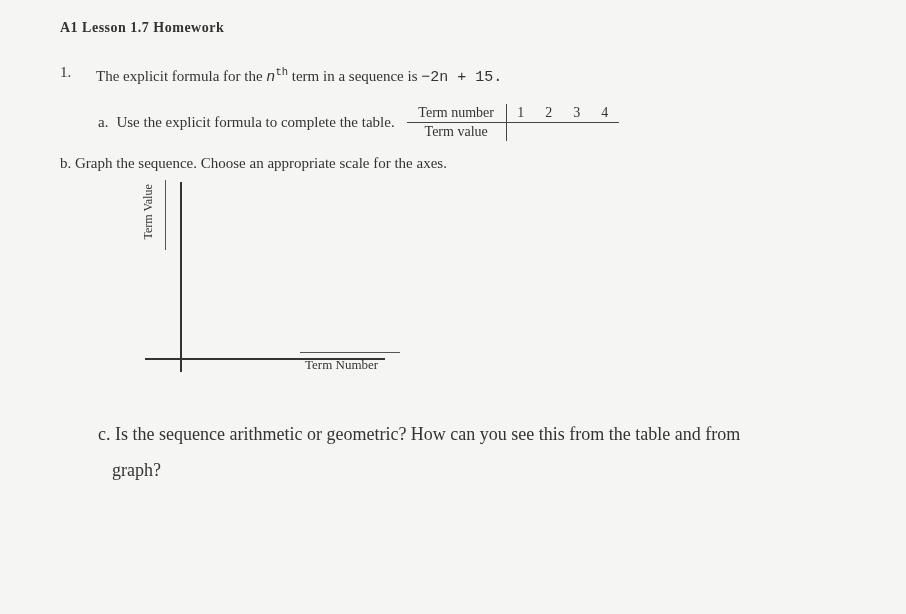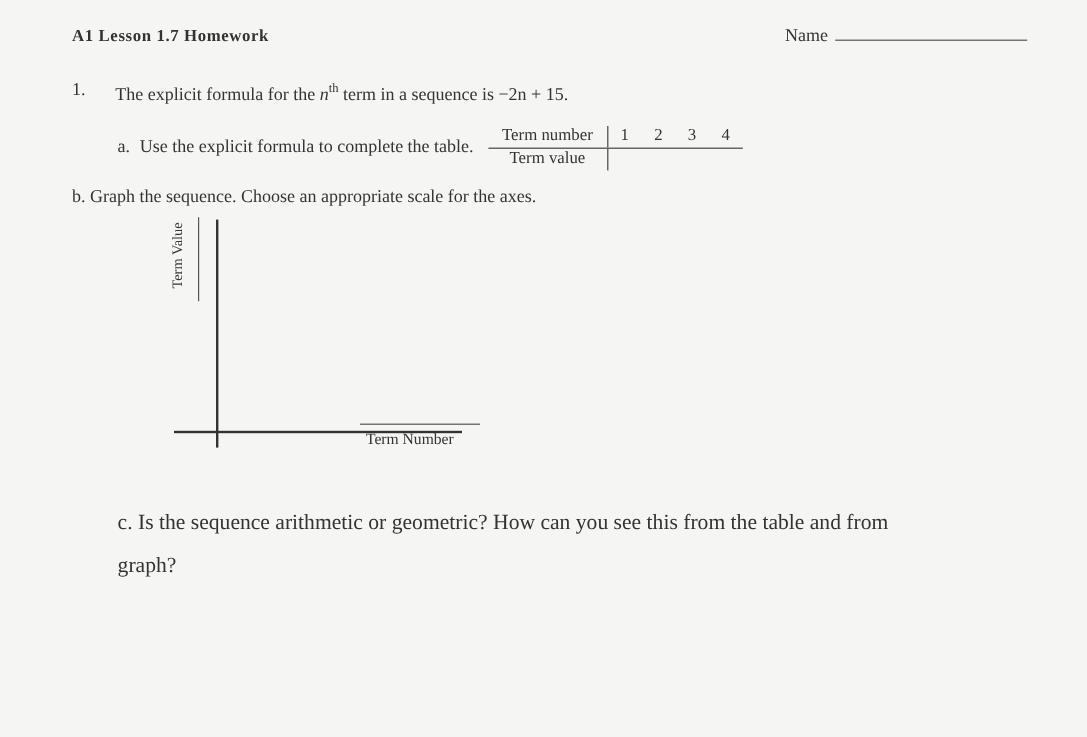--- a/index.html
+++ b/index.html
@@ -48,21 +48,21 @@
       font-size: 15px;
     }
     .qnum {
       min-width: 20px;
     }
     .qbody {
       flex: 1;
       line-height: 1.6;
     }
     .formula {
-      font-family: Liberation Serif, serif;
+      font-family: Liberation Mono, monospace;
     }
     .nth sup {
       font-size: 0.7em;
     }
     .part {
       display: flex;
       align-items: center;
       gap: 8px;
       margin-left: 38px;
       margin-bottom: 14px;
@@ -161,24 +161,20 @@
       font-size: 18px;
       line-height: 2;
       padding-right: 0;
     }
   </style>
 </head>
 <body>
 
 <div class="header-row">
   <div class="title">A1 Lesson 1.7 Homework</div>
-  <div class="name-field">
-    <span>Name</span>
-    <span class="name-line"></span>
-  </div>
 </div>
 
 <div class="question">
   <div class="qnum">1.</div>
   <div class="qbody">
     <span>The explicit formula for the </span><span class="formula nth"><i>n</i><sup>th</sup></span><span> term in a sequence is </span><span class="formula">−2n + 15.</span>
   </div>
 </div>
 
 <div class="part part-a">
@@ -216,14 +212,14 @@
   <div class="y-label">Term Value</div>
   <div class="y-axis"></div>
   <div class="x-axis"></div>
   <div class="x-label-underline"></div>
   <div class="x-label">Term Number</div>
 </div>
 
 <div class="part-c">
   <span>c.</span>
   <span>Is the sequence arithmetic or geometric? How can you see this from the table and from</span><br>
-  <span style="">graph?</span>
+  <span style="margin-left:14px;">graph?</span>
 </div>
 
 </body></html>

